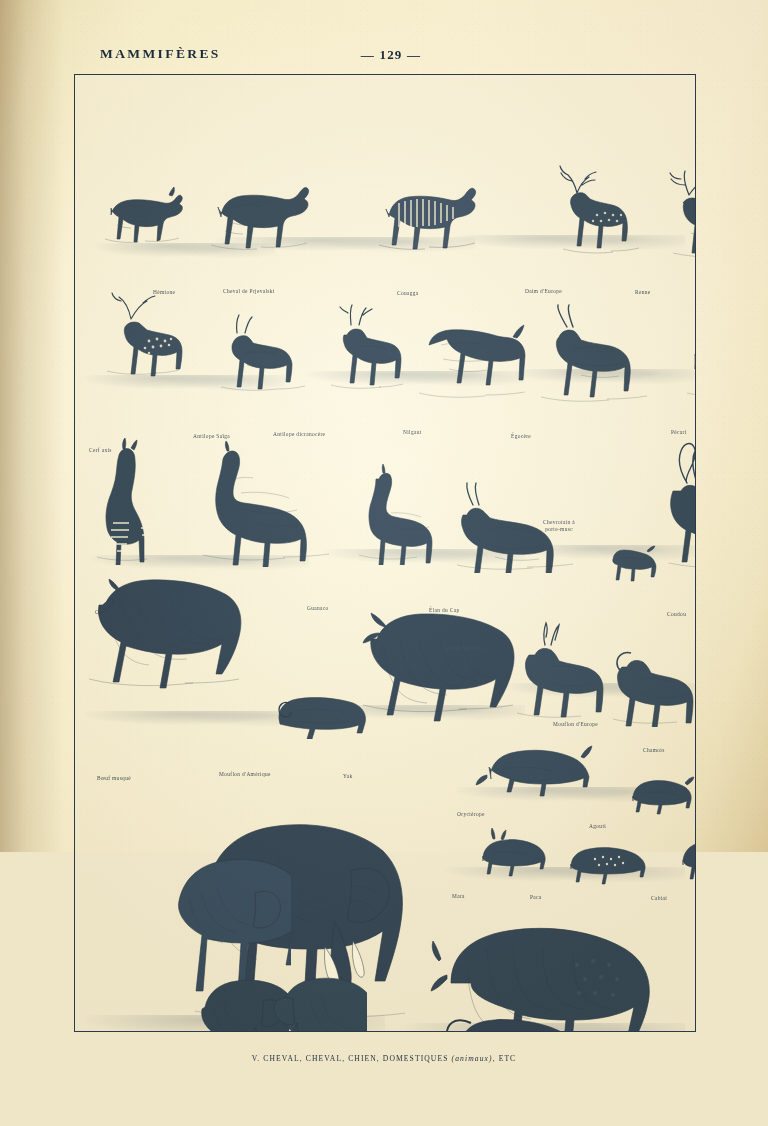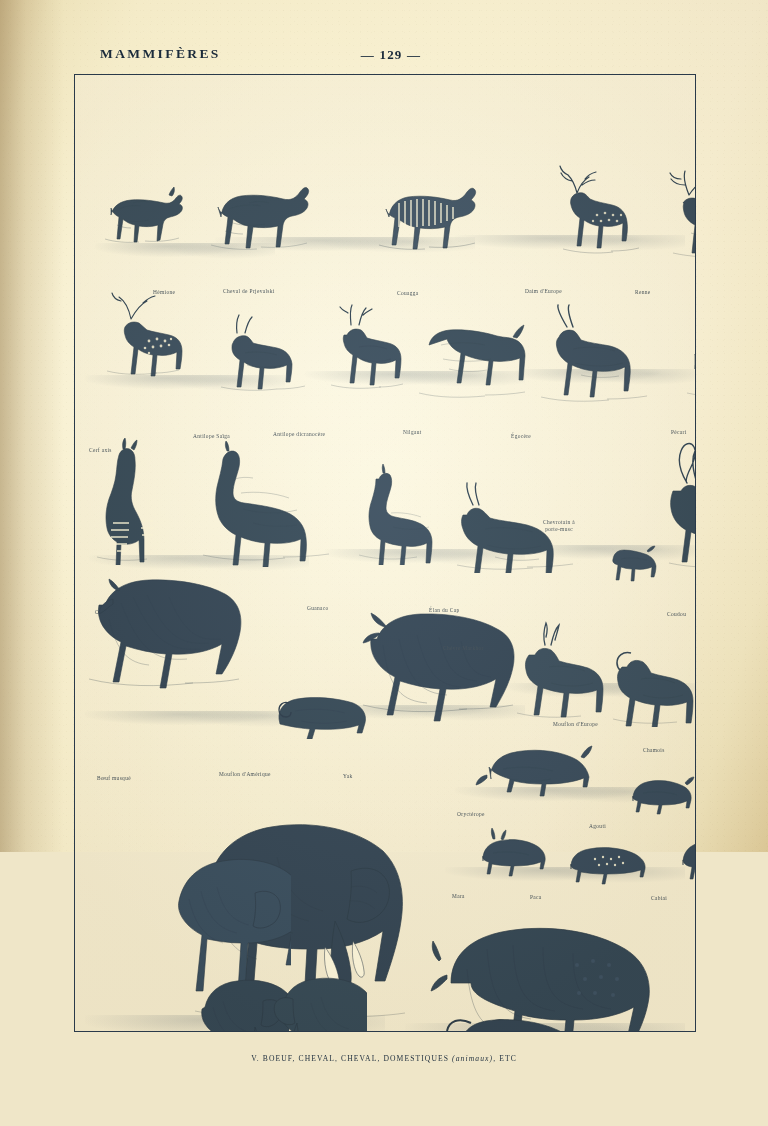--- a/index.html
+++ b/index.html
@@ -763,16 +763,16 @@
         </g>
         <g stroke="#142536" stroke-width=".55" fill="none" opacity=".4">
           <path d="M8 82c30 7 66 7 98 3"></path>
         </g>
       </svg>
     </div>
 
   </div>
 
   <div id="footer">
-    <span>V. BOEUF, CHEVAL, CHEVAL, DOMESTIQUES</span>
+    <span>V. CHEVAL, CHEVAL, CHIEN, DOMESTIQUES</span>
     <span class="ital">(animaux)</span><span>, ETC</span>
   </div>
 </div>
 
 </body></html>

